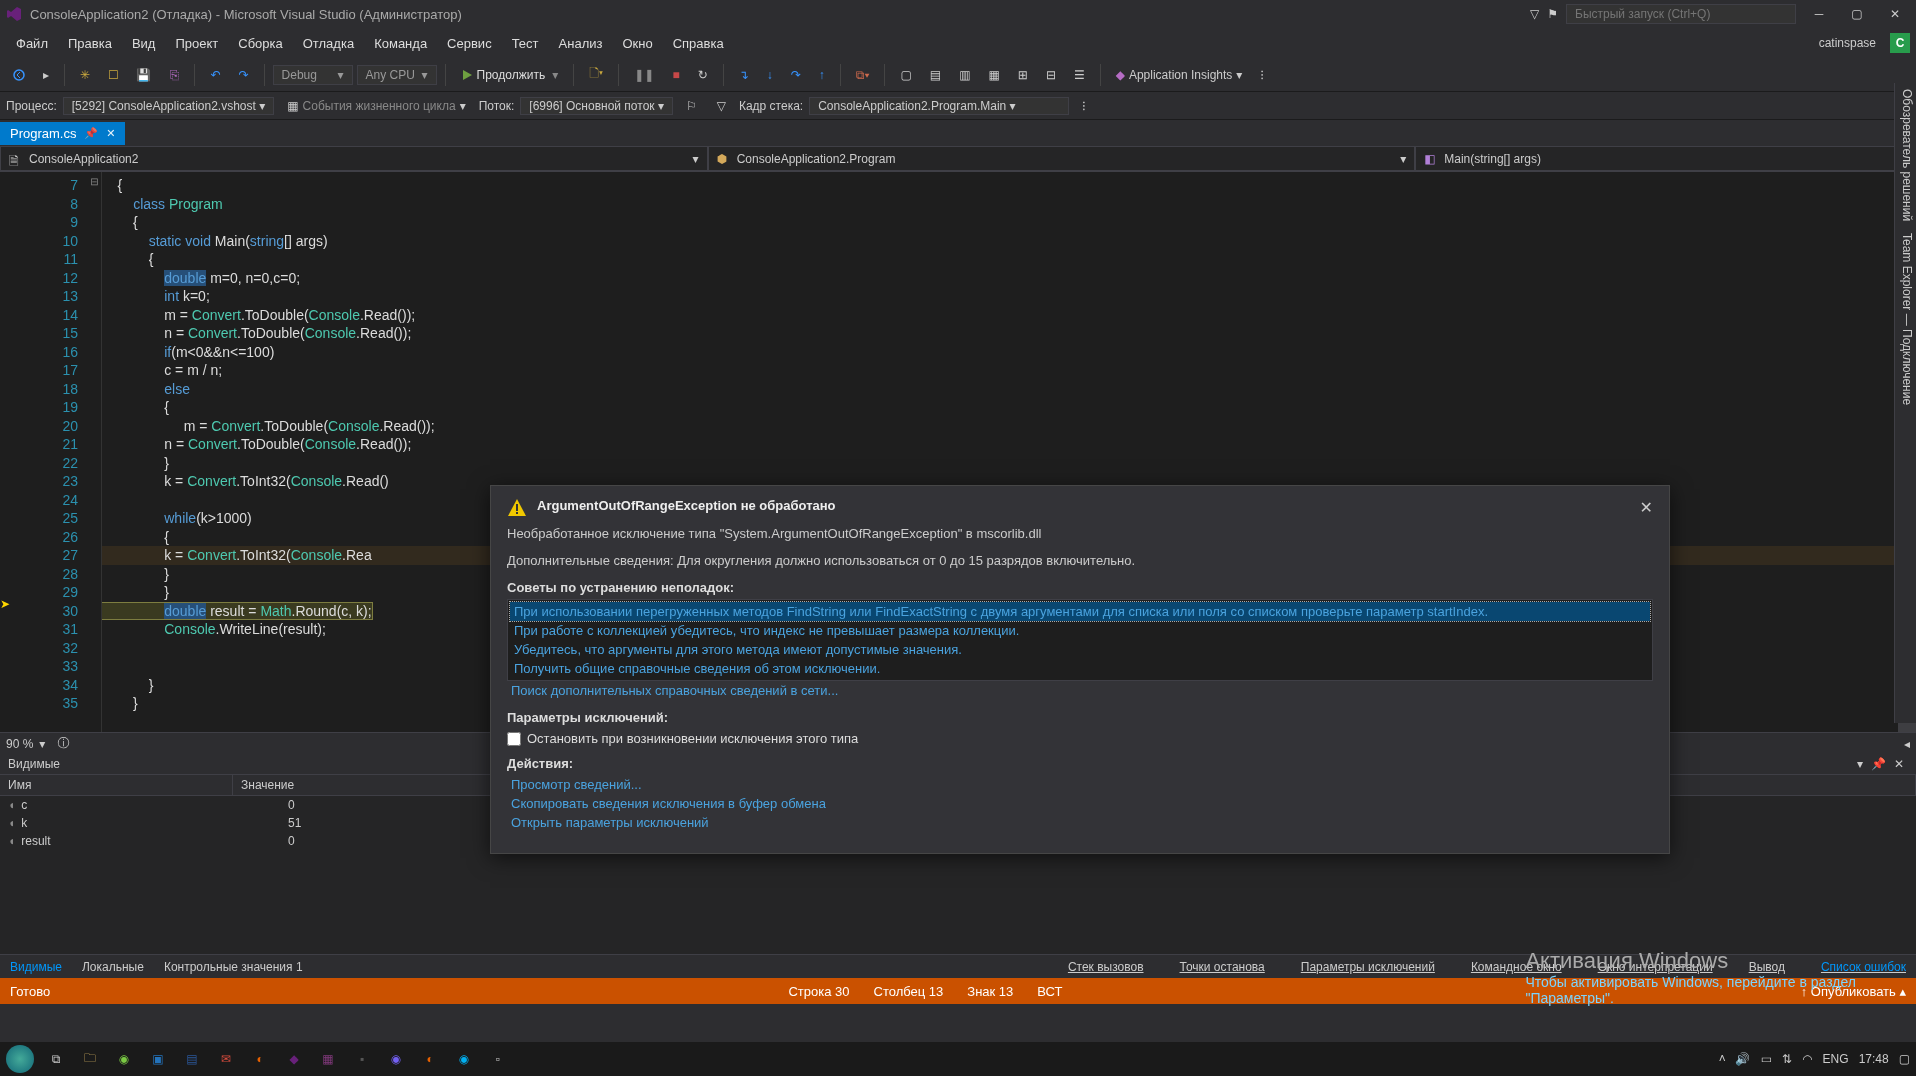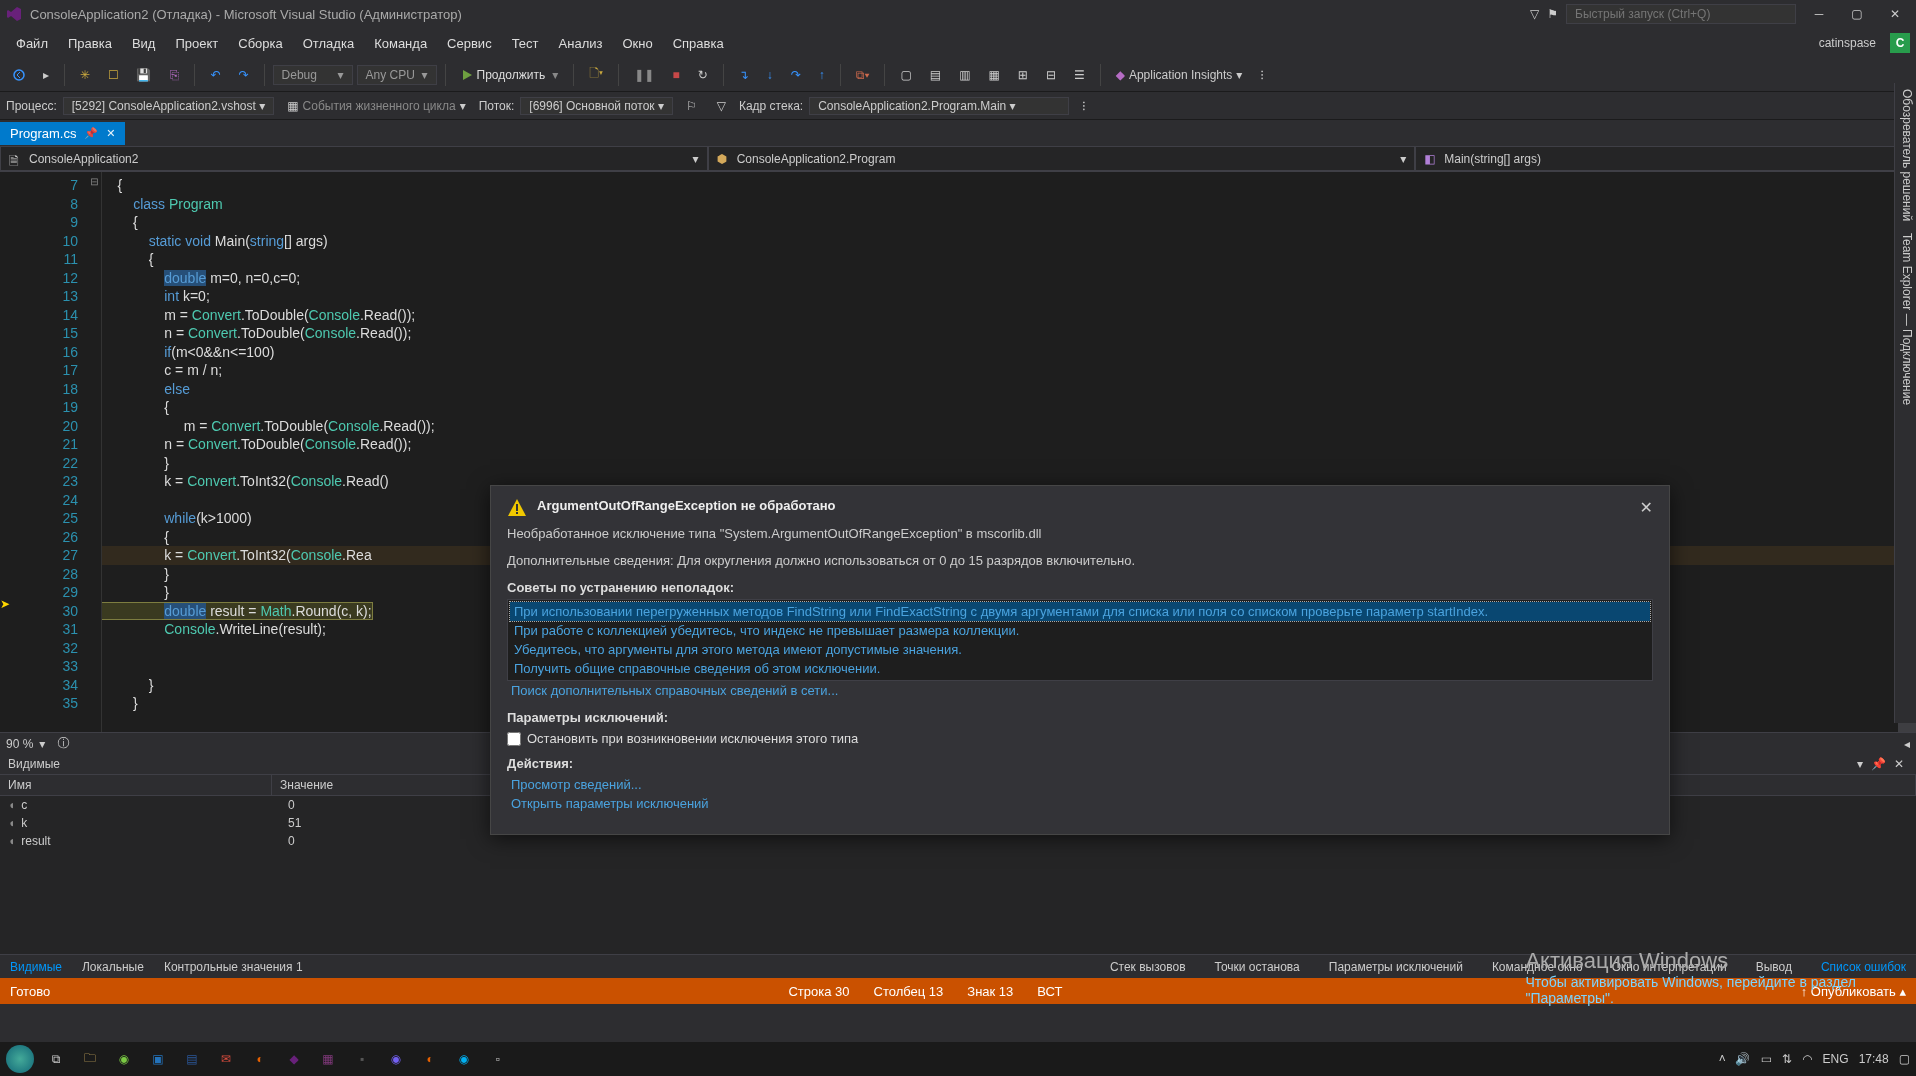--- a/index.html
+++ b/index.html
@@ -59,21 +59,21 @@
 .grid-header { display:flex; background:#2d2d30; border-top:1px solid #3f3f46; border-bottom:1px solid #3f3f46; }
 .grid-header .col { padding:3px 8px; border-right:1px solid #3f3f46; }
 .grid-body { flex:1; overflow:auto; }
 .grid-row { display:flex; padding:1px 0; }
 .grid-row .cell { padding:1px 8px; display:flex; align-items:center; gap:6px; }
 .grid-row .bullet { color:#8a8a8a; }
 
 .bottom-tabs { height:24px; background:#2d2d30; display:flex; align-items:center; padding:0 6px; gap:12px; border-top:1px solid #3f3f46; }
 .bottom-tabs .btab { color:#ccc; cursor:pointer; padding:2px 4px; }
 .bottom-tabs .btab.active { color:#0097fb; }
-.bottom-tabs .right-tabs { margin-left:auto; display:flex; gap:21px; }
+.bottom-tabs .right-tabs { margin-left:auto; display:flex; gap:28px;text-decoration:underline; }
 
 .statusbar { height:26px; background:#ca5100; color:#fff; display:flex; align-items:center; padding:0 10px; gap:24px; font-size:13px; }
 .statusbar .spacer { flex:1; }
 
 .right-rails { position:absolute; right:0; top:83px; width:22px; height:640px; background:#2d2d30; border-left:1px solid #3f3f46; writing-mode:vertical-rl; text-orientation:mixed; padding:6px 2px; color:#ccc; font-size:12px; display:flex; gap:12px; }
 
 .taskbar { position:absolute; bottom:0; left:0; right:0; height:34px; background:#1a1a1a; display:flex; align-items:center; padding:0 6px; gap:10px; }
 .taskbar .start { width:28px; height:28px; border-radius:50%; background:radial-gradient(circle,#4a9 0%,#167 100%); }
 .taskbar .tray { margin-left:auto; display:flex; align-items:center; gap:10px; color:#ccc; }
 .tb-icon { width:24px; height:24px; display:flex; align-items:center; justify-content:center; }
@@ -291,21 +291,21 @@
 <div class="bottom-panels">
   <div class="locals-panel">
     <div class="panel-title">
       <span>Видимые</span>
       <span class="spacer"></span>
       <span class="pbtn">▾</span>
       <span class="pbtn">📌</span>
       <span class="pbtn">✕</span>
     </div>
     <div class="grid-header">
-      <div class="col" style="width:272px">Имя</div>
+      <div class="col" style="width:233px">Имя</div>
       <div class="col" style="flex:1">Значение</div>
     </div>
     <div class="grid-body" id="locals-body">
         <div class="grid-row">
           <div class="cell" style="width:280px"><span class="bullet">◖</span> c</div>
           <div class="cell" style="flex:1">0</div>
         </div>
         <div class="grid-row">
           <div class="cell" style="width:280px"><span class="bullet">◖</span> k</div>
           <div class="cell" style="flex:1">51</div>
@@ -377,20 +377,21 @@
     <span class="tip">Получить общие справочные сведения об этом исключении.</span>
   </div>
   <span class="link">Поиск дополнительных справочных сведений в сети...</span>
   <div class="subhdr">Параметры исключений:</div>
   <label class="chk">
     <input type="checkbox" style="">
     <span>Остановить при возникновении исключения этого типа</span>
   </label>
   <div class="subhdr">Действия:</div>
   <span class="link">Просмотр сведений...</span>
+  <span class="link">Скопировать сведения исключения в буфер обмена</span>
   <span class="link">Открыть параметры исключений</span>
 </div>
 
 <div class="taskbar">
   <div class="start"></div>
   <div class="tb-icon" style="color:#ccc;">⧉</div>
   <div class="tb-icon" style="color:#e8c268;">🗀</div>
   <div class="tb-icon" style="color:#7ac943;">◉</div>
   <div class="tb-icon" style="color:#2372ba;">▣</div>
   <div class="tb-icon" style="color:#2b579a;">▤</div>

